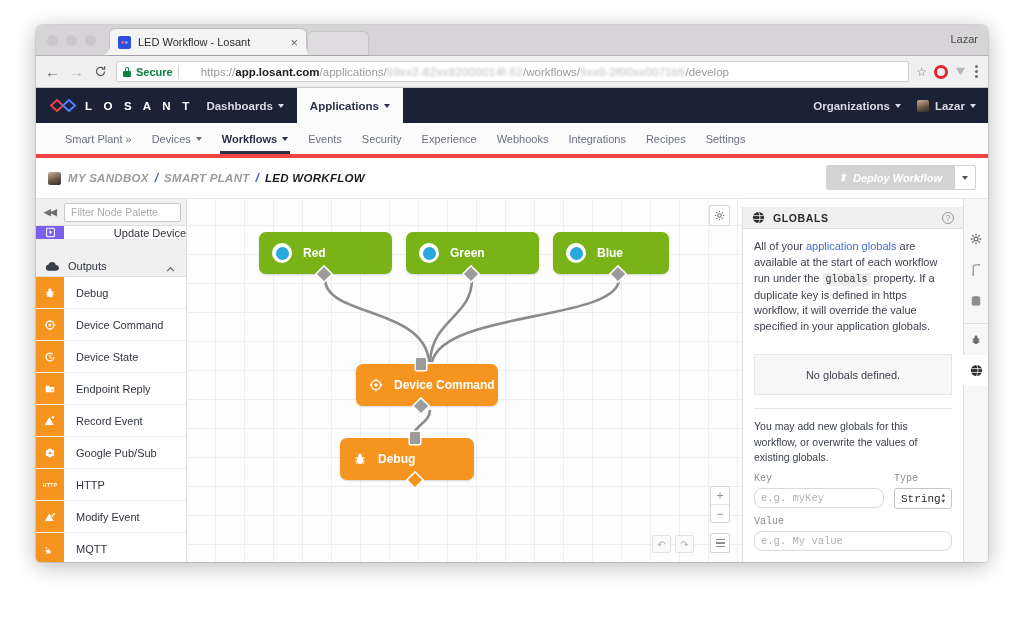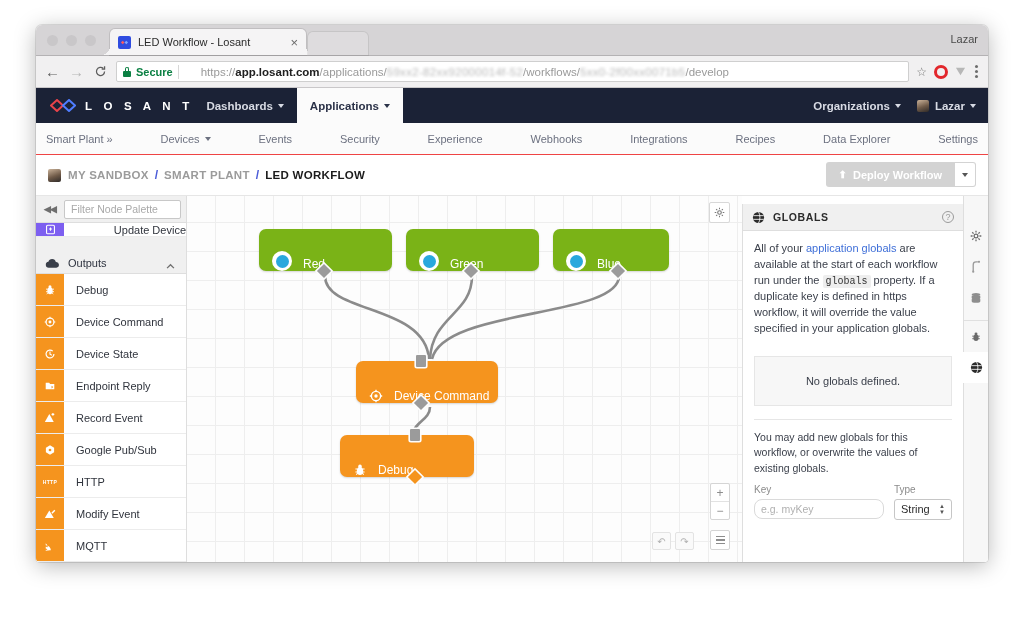--- a/index.html
+++ b/index.html
@@ -86,31 +86,31 @@
     display:flex;align-items:center;white-space:nowrap;
   }
   .topnav .navitem.active{background:#fbfbfb;color:#2b3248;}
   .topnav .right{position:absolute;right:12px;top:0;height:35px;display:flex;align-items:center;gap:16px;}
   .topnav .right .navitem{padding:0;color:#d8dbe4;}
   .avatar{width:12px;height:12px;border-radius:2px;
     background:linear-gradient(160deg,#cbb39a 0%,#6f5a48 55%,#2e2a28 100%);flex:0 0 auto;}
   .caret{display:inline-block;margin-left:5px;border-left:3.5px solid transparent;
     border-right:3.5px solid transparent;border-top:4px solid currentColor;vertical-align:middle;}
 
-  .subnav{height:31px;background:#fbfbfb;border-bottom:1px solid #ef4444;
-    display:flex;align-items:center;padding-left:0;gap:0;justify-content:space-between;}
+  .subnav{height:31px;background:#fbfbfb;border-bottom:4px solid #ef4444;
+    display:flex;align-items:center;padding-left:19px;gap:0;}
   .subnav .item{
     font-size:11px;color:#6c7180;padding:0 10px;height:31px;display:flex;align-items:center;
     white-space:nowrap;position:relative;
   }
   .subnav .item.active{color:#2b3248;font-weight:bold;}
   .subnav .item.active:after{content:"";position:absolute;left:8px;right:8px;bottom:0;height:3px;background:#2b3248;}
 
   .crumbbar{height:40px;background:#fff;border-bottom:1px solid #e6e6e6;
-    display:flex;align-items:center;padding:0 12px;position:relative;}
+    display:flex;align-items:center;padding:0 12px;position:relative;font-style:italic;}
   .crumbav{width:13px;height:13px;border-radius:2px;
     background:linear-gradient(160deg,#cbb39a 0%,#6f5a48 55%,#2e2a28 100%);margin-right:7px;flex:0 0 auto;}
   .crumb{font-size:11.5px;font-weight:bold;letter-spacing:.3px;color:#9b9b9b;}
   .crumb.cur{color:#1b1b1b;}
   .crumbsep{font-size:12px;font-weight:bold;color:#4a5bd8;margin:0 6px;}
   .deploywrap{position:absolute;right:12px;top:7px;display:flex;}
   .deploybtn{
     background:#d3d3d3;color:#fff;font-size:11px;font-weight:bold;
     padding:0 13px;height:25px;display:flex;align-items:center;border-radius:3px 0 0 3px;white-space:nowrap;
   }
@@ -145,22 +145,22 @@
   .canvas{
     flex:1 1 auto;position:relative;overflow:hidden;
     background-color:#fdfdfd;
     background-image:linear-gradient(to right,#eeeeee 1px,transparent 1px),
                      linear-gradient(to bottom,#eeeeee 1px,transparent 1px);
     background-size:29px 29px;background-position:-1px -3px;
   }
   .cfg-btn{position:absolute;right:12px;top:6px;width:19px;height:19px;background:#fff;
     border:1px solid #d8d8d8;border-radius:2px;display:flex;align-items:center;justify-content:center;}
 
-  .node{position:absolute;border-radius:7px;display:flex;align-items:flex-end;
-    padding-left:13px;box-sizing:border-box;color:#fff;font-size:12px;font-weight:normal;
+  .node{position:absolute;border-radius:7px;display:flex;align-items:center;
+    padding-left:13px;box-sizing:border-box;color:#fff;font-size:12px;font-weight:bold;
     box-shadow:0 1px 2px rgba(0,0,0,.16);}
   .node.trigger{background:#7ab317;height:42px;}
   .node.output{background:#f5941e;height:42px;}
   .node .nlabel{margin-left:11px;white-space:nowrap;}
   .port{position:absolute;width:10px;height:10px;background:#9b9b9b;transform:rotate(45deg);
     box-shadow:0 0 0 1.6px #fdfdfd;}
   .port.out{bottom:-5px;left:60px;}
   .port.outdiamond{background:#f5941e;box-shadow:0 0 0 1.6px #fdfdfd;}
   .port.in{top:-6px;left:60px;width:10px;height:12px;background:#9b9b9b;transform:none;border-radius:1px;
     box-shadow:0 0 0 1.6px #fdfdfd;}
@@ -185,21 +185,21 @@
   .ghdr .help{position:absolute;right:9px;width:12px;height:12px;border-radius:50%;
     border:1.3px solid #9b9b9b;color:#9b9b9b;font-size:9px;display:flex;align-items:center;justify-content:center;box-sizing:border-box;}
   .gbody{padding:10px 11px;font-size:11px;color:#3a3f4a;line-height:1.45;}
   .gbody a{color:#3f6fd8;text-decoration:none;}
   .gbody code{background:#eeeeee;font-family:"Liberation Mono",monospace;font-size:10px;
     padding:1px 3px;border-radius:2px;color:#333;}
   .emptybox{margin:9px 11px 0;height:48px;background:#f7f7f7;border:1px solid #e6e6e6;
     display:flex;align-items:center;justify-content:center;font-size:11px;color:#3a3f4a;}
   .grule{margin:13px 11px 0;border-top:1px solid #e6e6e6;}
   .gnote{padding:10px 11px 0;font-size:10.5px;color:#3a3f4a;line-height:1.45;}
-  .gform{padding:8px 11px 16px;}
+  .gform{padding:8px 11px 16px;font-family:Liberation Mono, monospace;}
   .flabel{font-size:10px;color:#8b8b8b;margin-bottom:4px;}
   .finput{height:20px;border:1px solid #dadada;border-radius:8px;background:#fff;
     font-size:10.5px;color:#b0b0b0;display:flex;align-items:center;padding:0 6px;box-sizing:border-box;}
   .frow{display:flex;gap:10px;}
   .fselect{height:21px;border:1px solid #c6c6c6;border-radius:3px;background:#fff;
     font-size:11px;color:#2b2b2b;display:flex;align-items:center;justify-content:space-between;
     padding:0 6px;box-sizing:border-box;min-width:58px;}
   .spin{display:flex;flex-direction:column;gap:2px;color:#555;font-size:6px;line-height:6px;}
 
   .iconrail{width:25px;background:#f7f7f7;border-left:1px solid #dedede;flex:0 0 auto;
@@ -300,40 +300,41 @@
     </div>
 
     <div class="subnav">
       <span class="item">
             <span>Smart Plant »</span>
           </span>
       <span class="item">
             <span>Devices</span>
             <i class="caret"></i>
           </span>
+      <span class="item active">
+            <span>Workflows</span>
+            <i class="caret"></i>
+          </span>
       <span class="item">
             <span>Events</span>
           </span>
       <span class="item">
             <span>Security</span>
           </span>
       <span class="item">
             <span>Experience</span>
           </span>
       <span class="item">
             <span>Webhooks</span>
           </span>
       <span class="item">
             <span>Integrations</span>
           </span>
       <span class="item">
             <span>Recipes</span>
-          </span>
-      <span class="item">
-            <span>Data Explorer</span>
           </span>
       <span class="item">
             <span>Settings</span>
           </span>
     </div>
 
     <div class="crumbbar">
       <span class="crumbav"></span>
       <span class="crumb">MY SANDBOX</span>
       <span class="crumbsep">/</span>
@@ -567,20 +568,24 @@
               <div class="finput">e.g. myKey</div>
             </div>
             <div style="flex:0 0 auto">
               <div class="flabel">Type</div>
               <div class="fselect">
                 <span>String</span>
                 <span class="spin">▲<br>▼</span>
               </div>
             </div>
           </div>
+          <div style="margin-top:7px">
+            <div class="flabel">Value</div>
+            <div class="finput">e.g. My value</div>
+          </div>
         </div>
       </div>
 
       <div class="iconrail">
         <div class="railbtn">
           <span>
             <svg width="12" height="12" viewBox="0 0 14 14">
                   <circle cx="7" cy="7" r="2.2" fill="none" stroke="#6b6b6b" stroke-width="1.5"></circle>
                   <path d="M7 .8v2.2M7 11v2.2M.8 7h2.2M11 7h2.2M2.6 2.6l1.6 1.6M9.8 9.8l1.6 1.6M11.4 2.6L9.8 4.2M4.2 9.8l-1.6 1.6" stroke="#6b6b6b" stroke-width="1.5"></path>
                 </svg>

